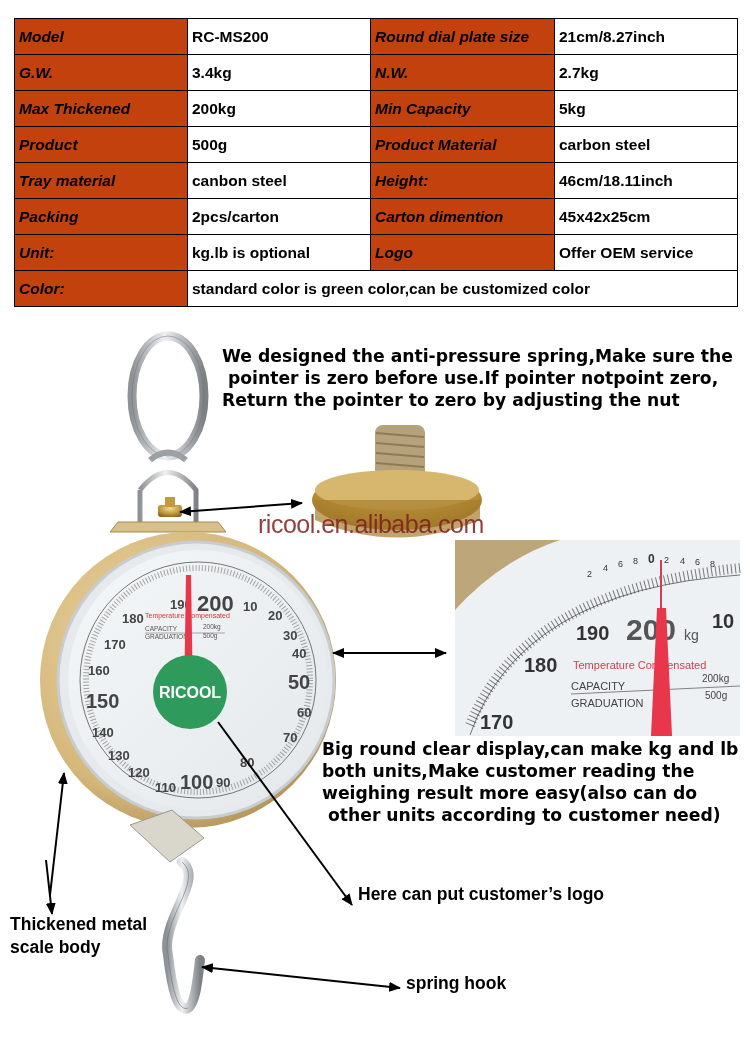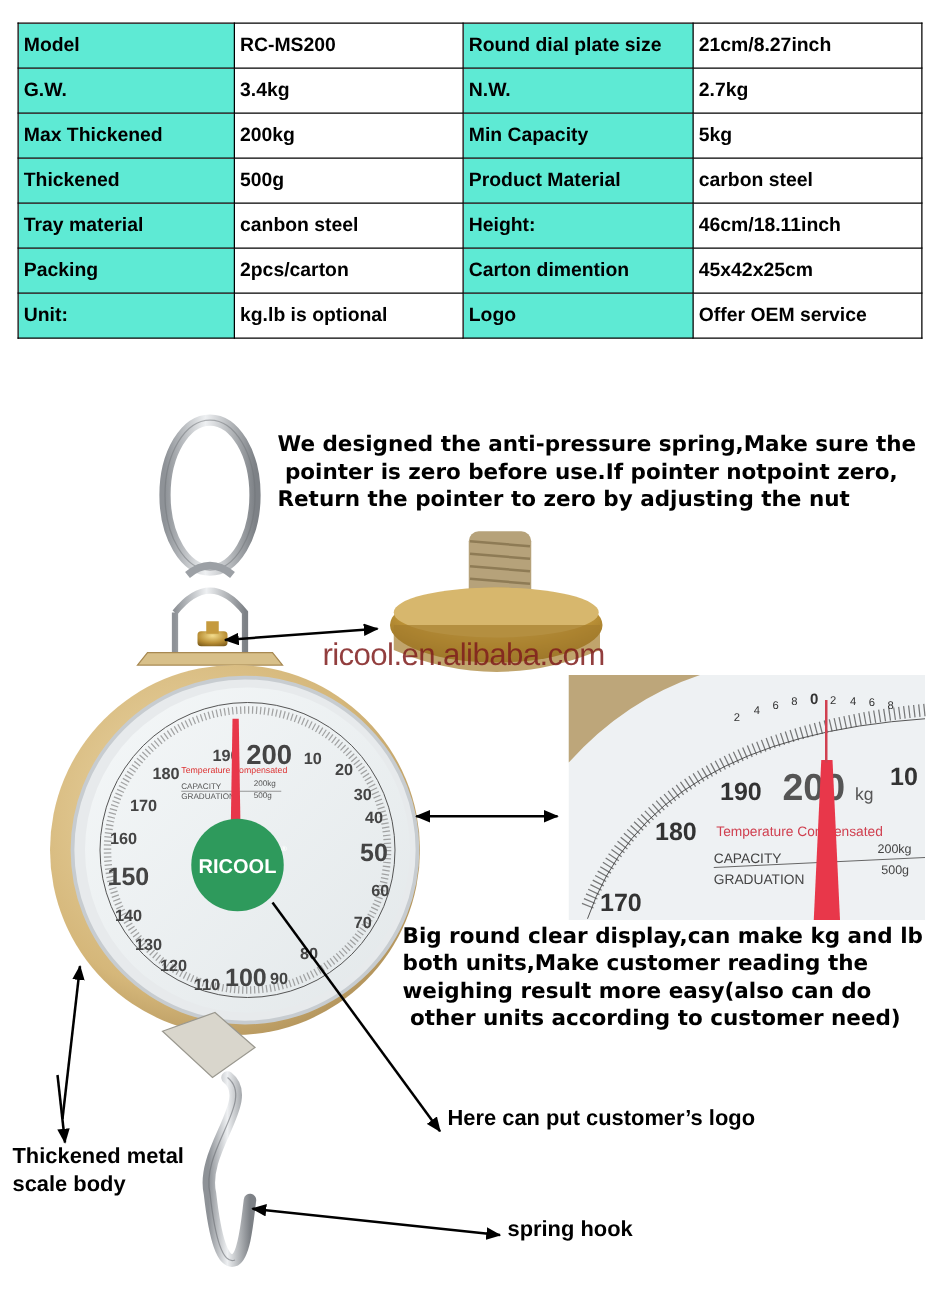--- a/index.html
+++ b/index.html
@@ -9,21 +9,21 @@
   
   .spec-table {
     position: absolute; left: 14px; top: 18px; width: 723px;
     border-collapse: collapse; table-layout: fixed;
     font-family: "Liberation Sans", sans-serif; font-size: 15.5px; font-weight: bold;
   }
   .spec-table td {
     border: 1.5px solid #000; height: 36px; padding: 0 4px;
     vertical-align: middle; white-space: nowrap; overflow: hidden;
   }
-  .spec-table td.label { background: #5eead4; }
+  .spec-table td.label { background: #c2410c; font-style: italic; }
   .spec-table td.value { background: #ffffff; }
   .spec-table col.c1 { width: 173px; }
   .spec-table col.c2 { width: 183px; }
   .spec-table col.c3 { width: 184px; }
   .spec-table col.c4 { width: 183px; }
 
   
   .note {
     position: absolute; font-family: "DejaVu Sans", sans-serif; font-weight: bold;
     color: #000; line-height: 1.27; white-space: pre;
@@ -63,21 +63,21 @@
       <td class="label">N.W.</td>
       <td class="value">2.7kg</td>
     </tr>
     <tr>
       <td class="label">Max Thickened</td>
       <td class="value">200kg</td>
       <td class="label">Min Capacity</td>
       <td class="value">5kg</td>
     </tr>
     <tr>
-      <td class="label">Thickened</td>
+      <td class="label">Product</td>
       <td class="value">500g</td>
       <td class="label">Product Material</td>
       <td class="value">carbon steel</td>
     </tr>
     <tr>
       <td class="label">Tray material</td>
       <td class="value">canbon steel</td>
       <td class="label">Height:</td>
       <td class="value">46cm/18.11inch</td>
     </tr>
@@ -85,20 +85,24 @@
       <td class="label">Packing</td>
       <td class="value">2pcs/carton</td>
       <td class="label">Carton dimention</td>
       <td class="value">45x42x25cm</td>
     </tr>
     <tr>
       <td class="label">Unit:</td>
       <td class="value">kg.lb is optional</td>
       <td class="label">Logo</td>
       <td class="value">Offer OEM service</td>
+    </tr>
+    <tr>
+      <td class="label">Color:</td>
+      <td class="value" colspan="3">standard color is green color,can be customized color</td>
     </tr>
   </tbody>
 </table>
 
 <svg class="overlay" width="750" height="1046" viewBox="0 0 750 1046">
   <defs>
     <linearGradient id="steelG" x1="0" x2="1" y1="0" y2="0">
       <stop offset="0" stop-color="#8e9297"></stop>
         <stop offset="0.45" stop-color="#eef0f2"></stop>
         <stop offset="1" stop-color="#7d8186"></stop>

